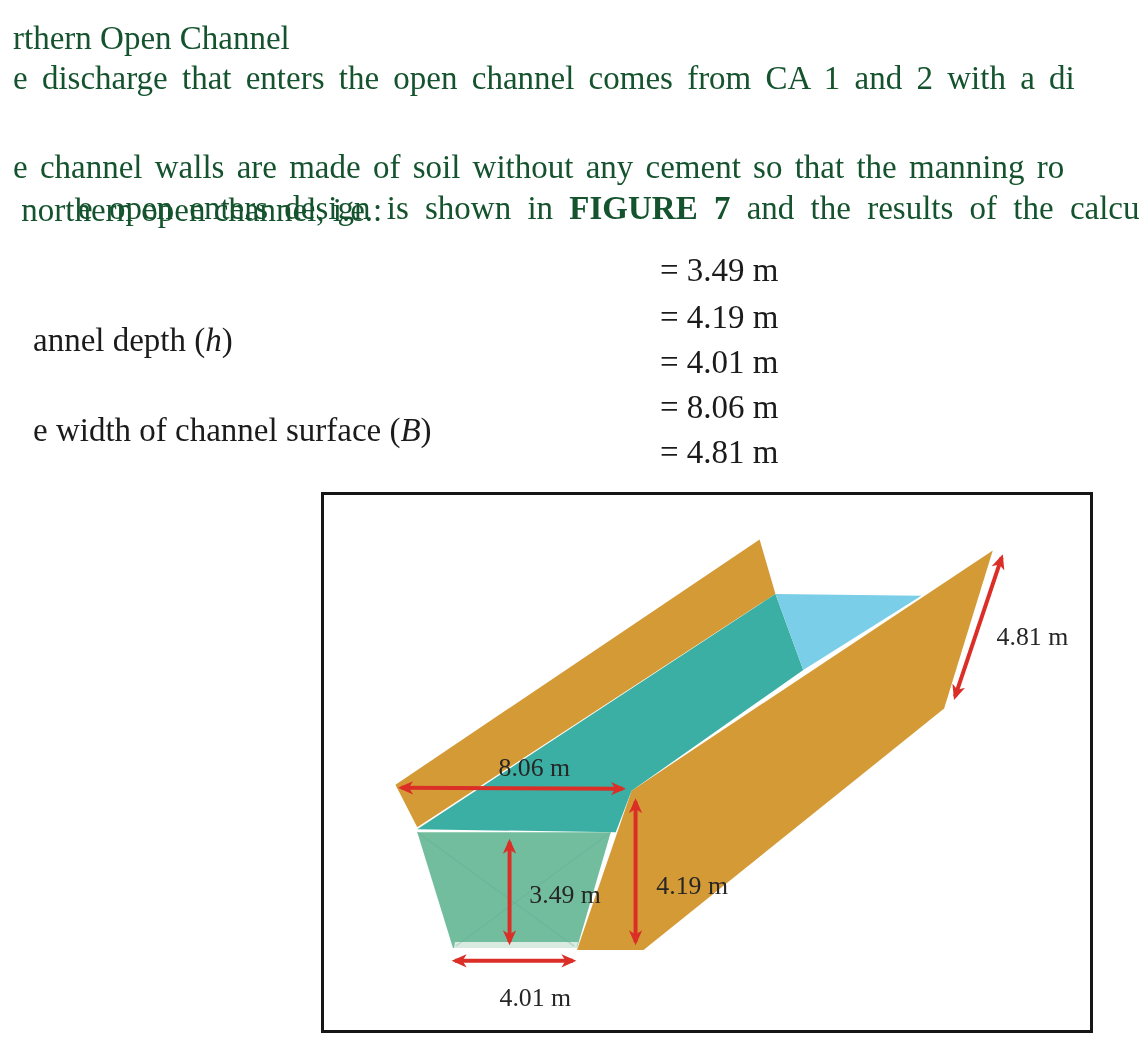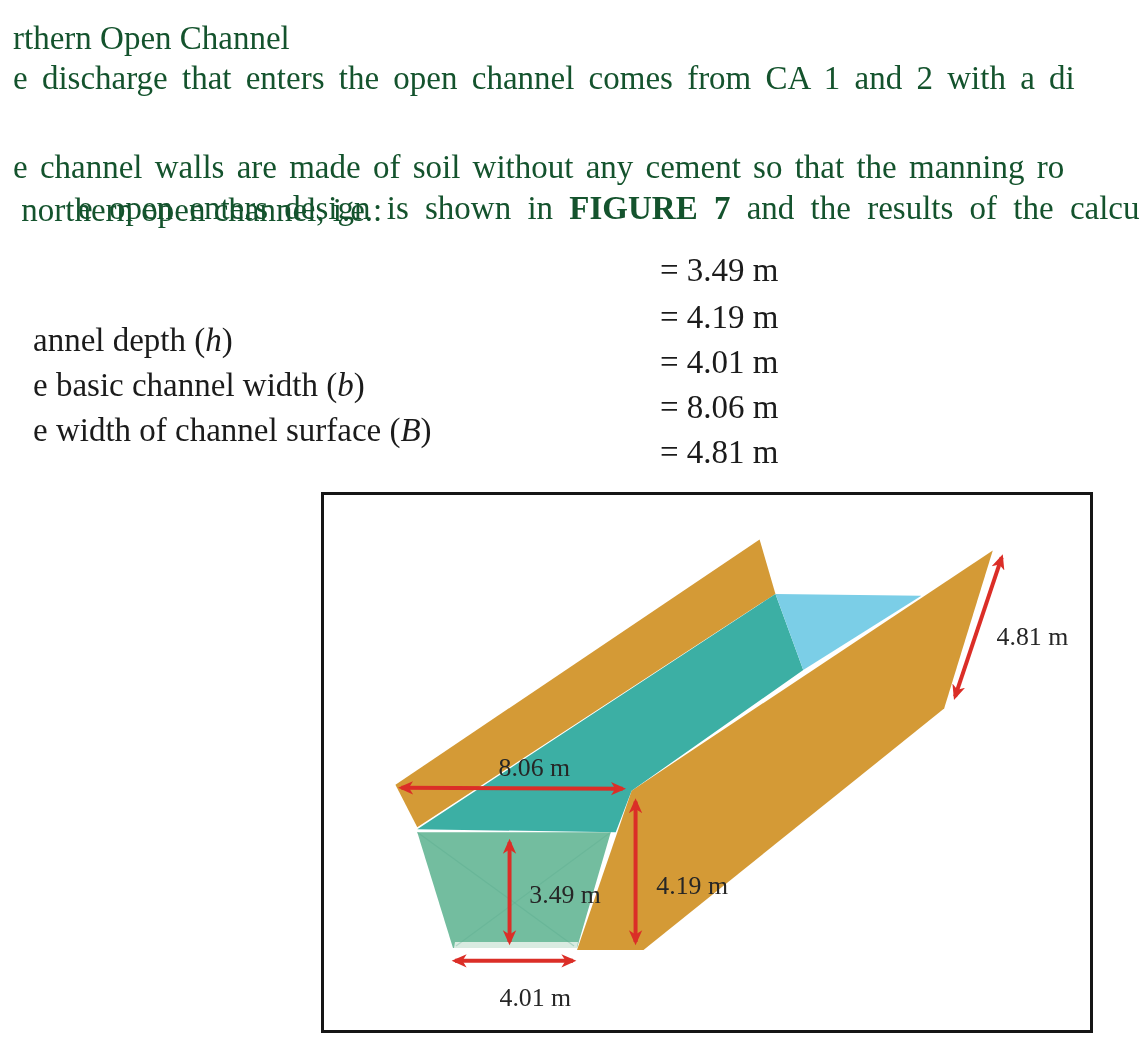--- a/index.html
+++ b/index.html
@@ -70,21 +70,20 @@
 
 <div>
   <div class="param-row" style="top:233px">
     <span class="param-value">= 3.49 m</span>
   </div>
   <div class="param-row" style="top:280px">
     <span><span>annel depth (</span><span class="param-sym">h</span><span>)</span></span>
     <span class="param-value">= 4.19 m</span>
   </div>
   <div class="param-row" style="top:325px">
-    <span><span>e basic channel width (</span><span class="param-sym">b</span><span>)</span></span>
     <span class="param-value">= 4.01 m</span>
   </div>
   <div class="param-row" style="top:370px">
     <span><span>e width of channel surface (</span><span class="param-sym">B</span><span>)</span></span>
     <span class="param-value">= 8.06 m</span>
   </div>
   <div class="param-row" style="top:415px">
     <span class="param-value">= 4.81 m</span>
   </div>
 </div>

